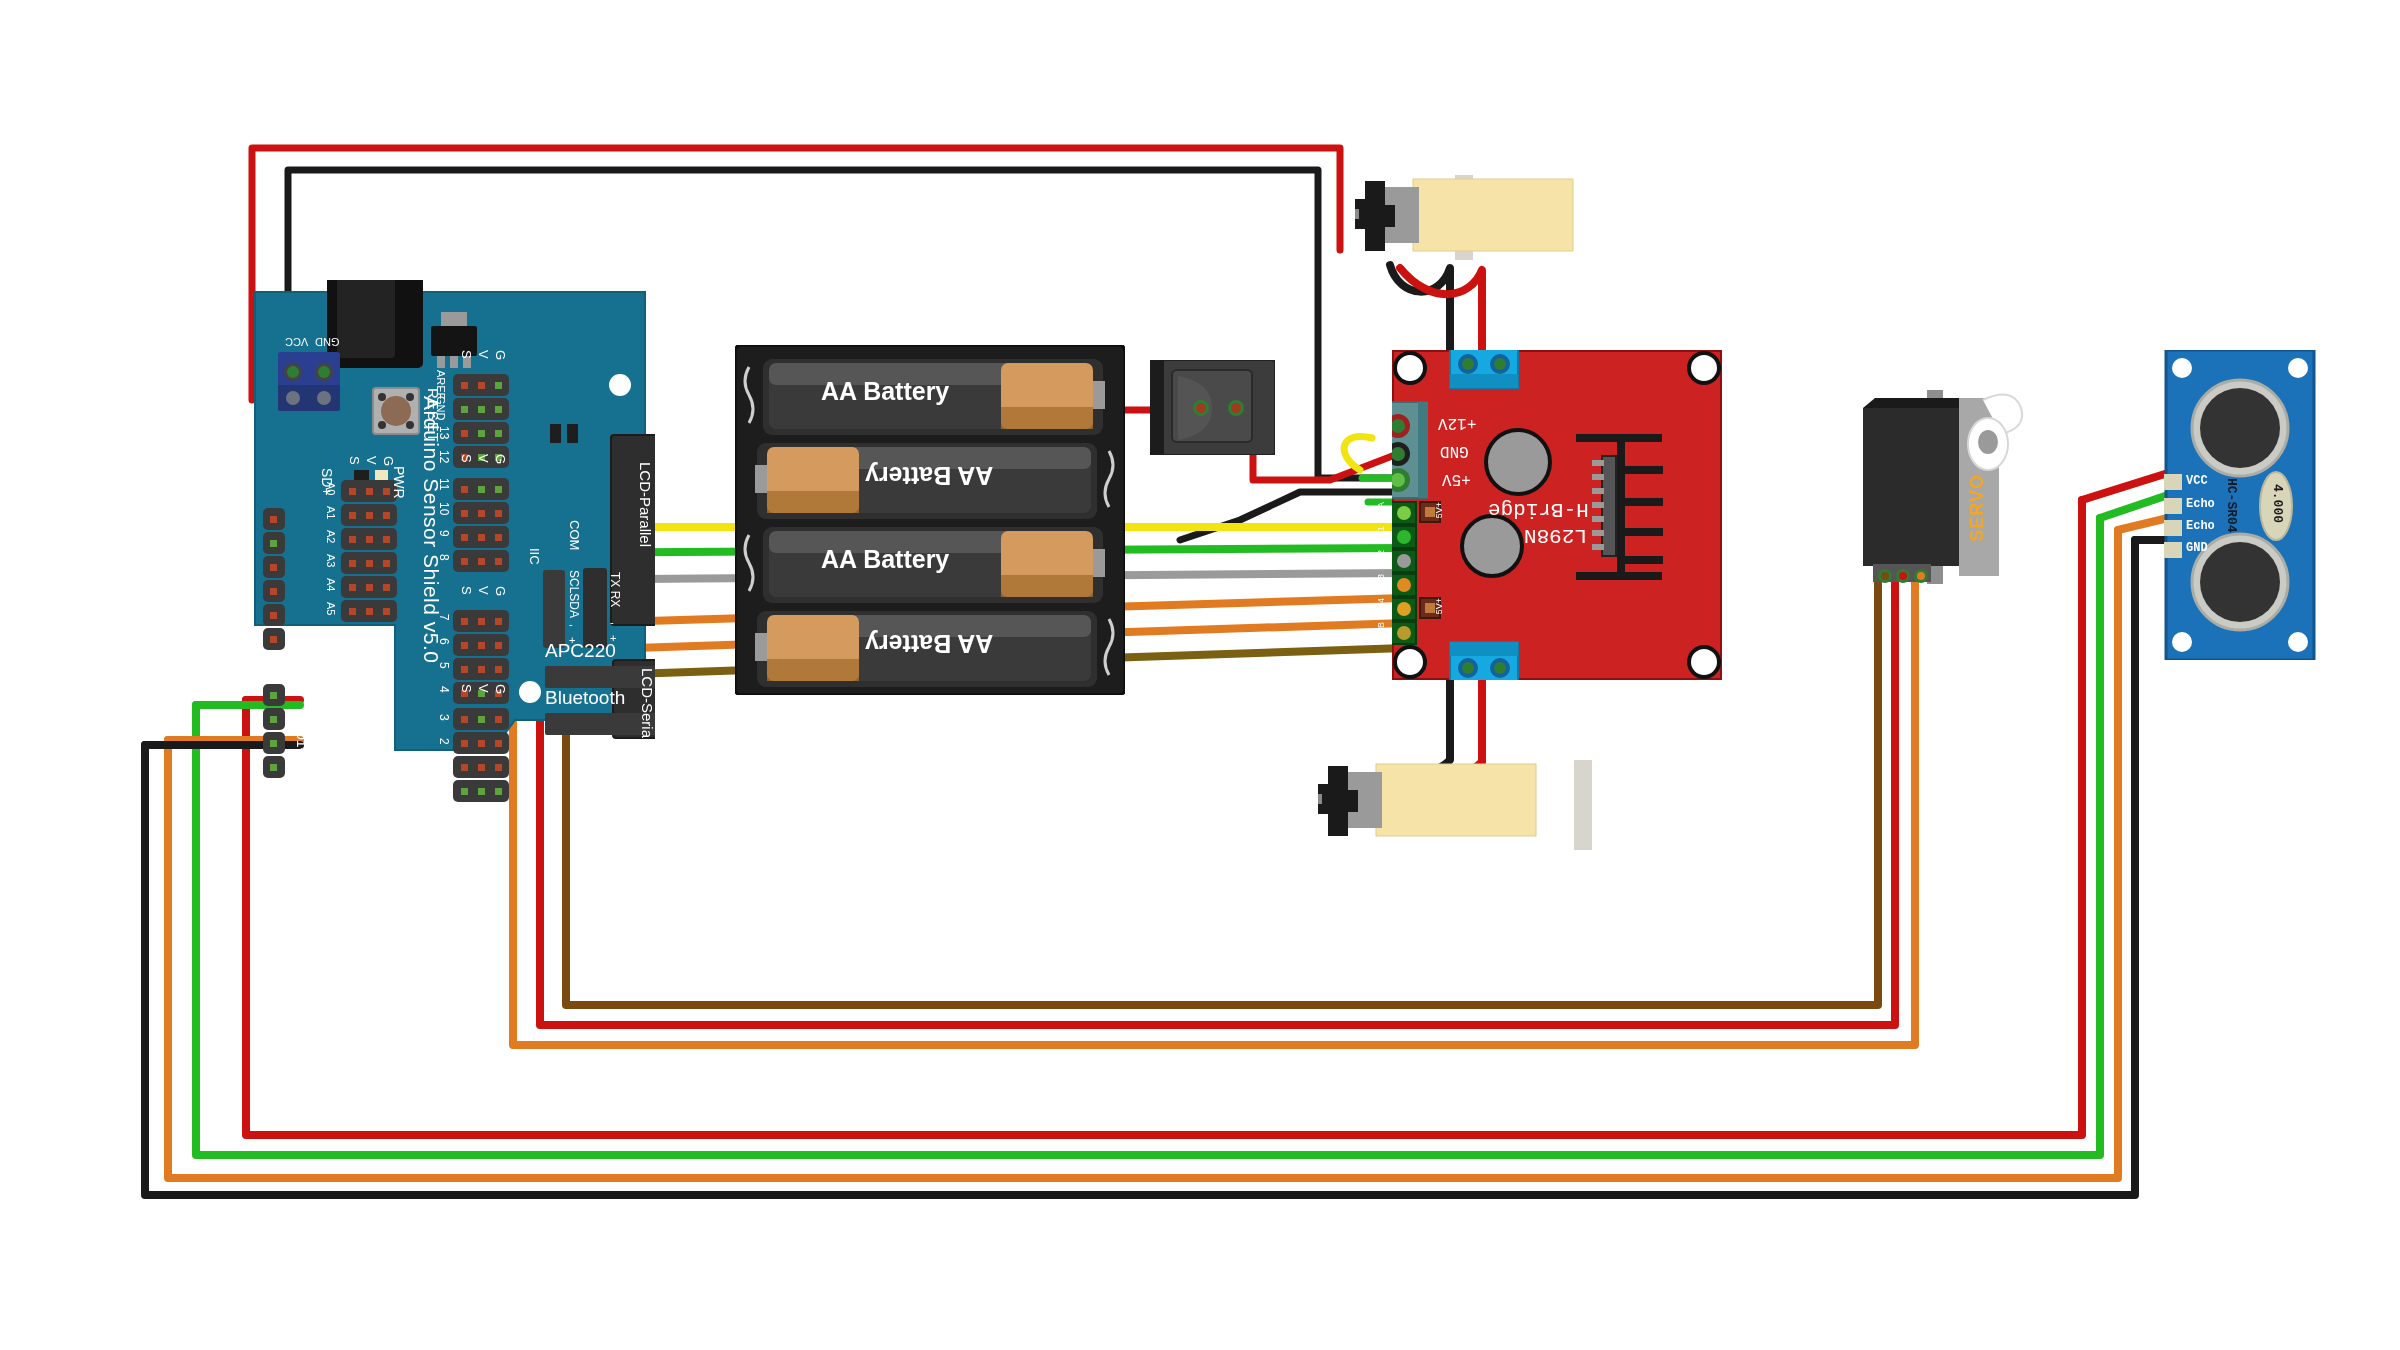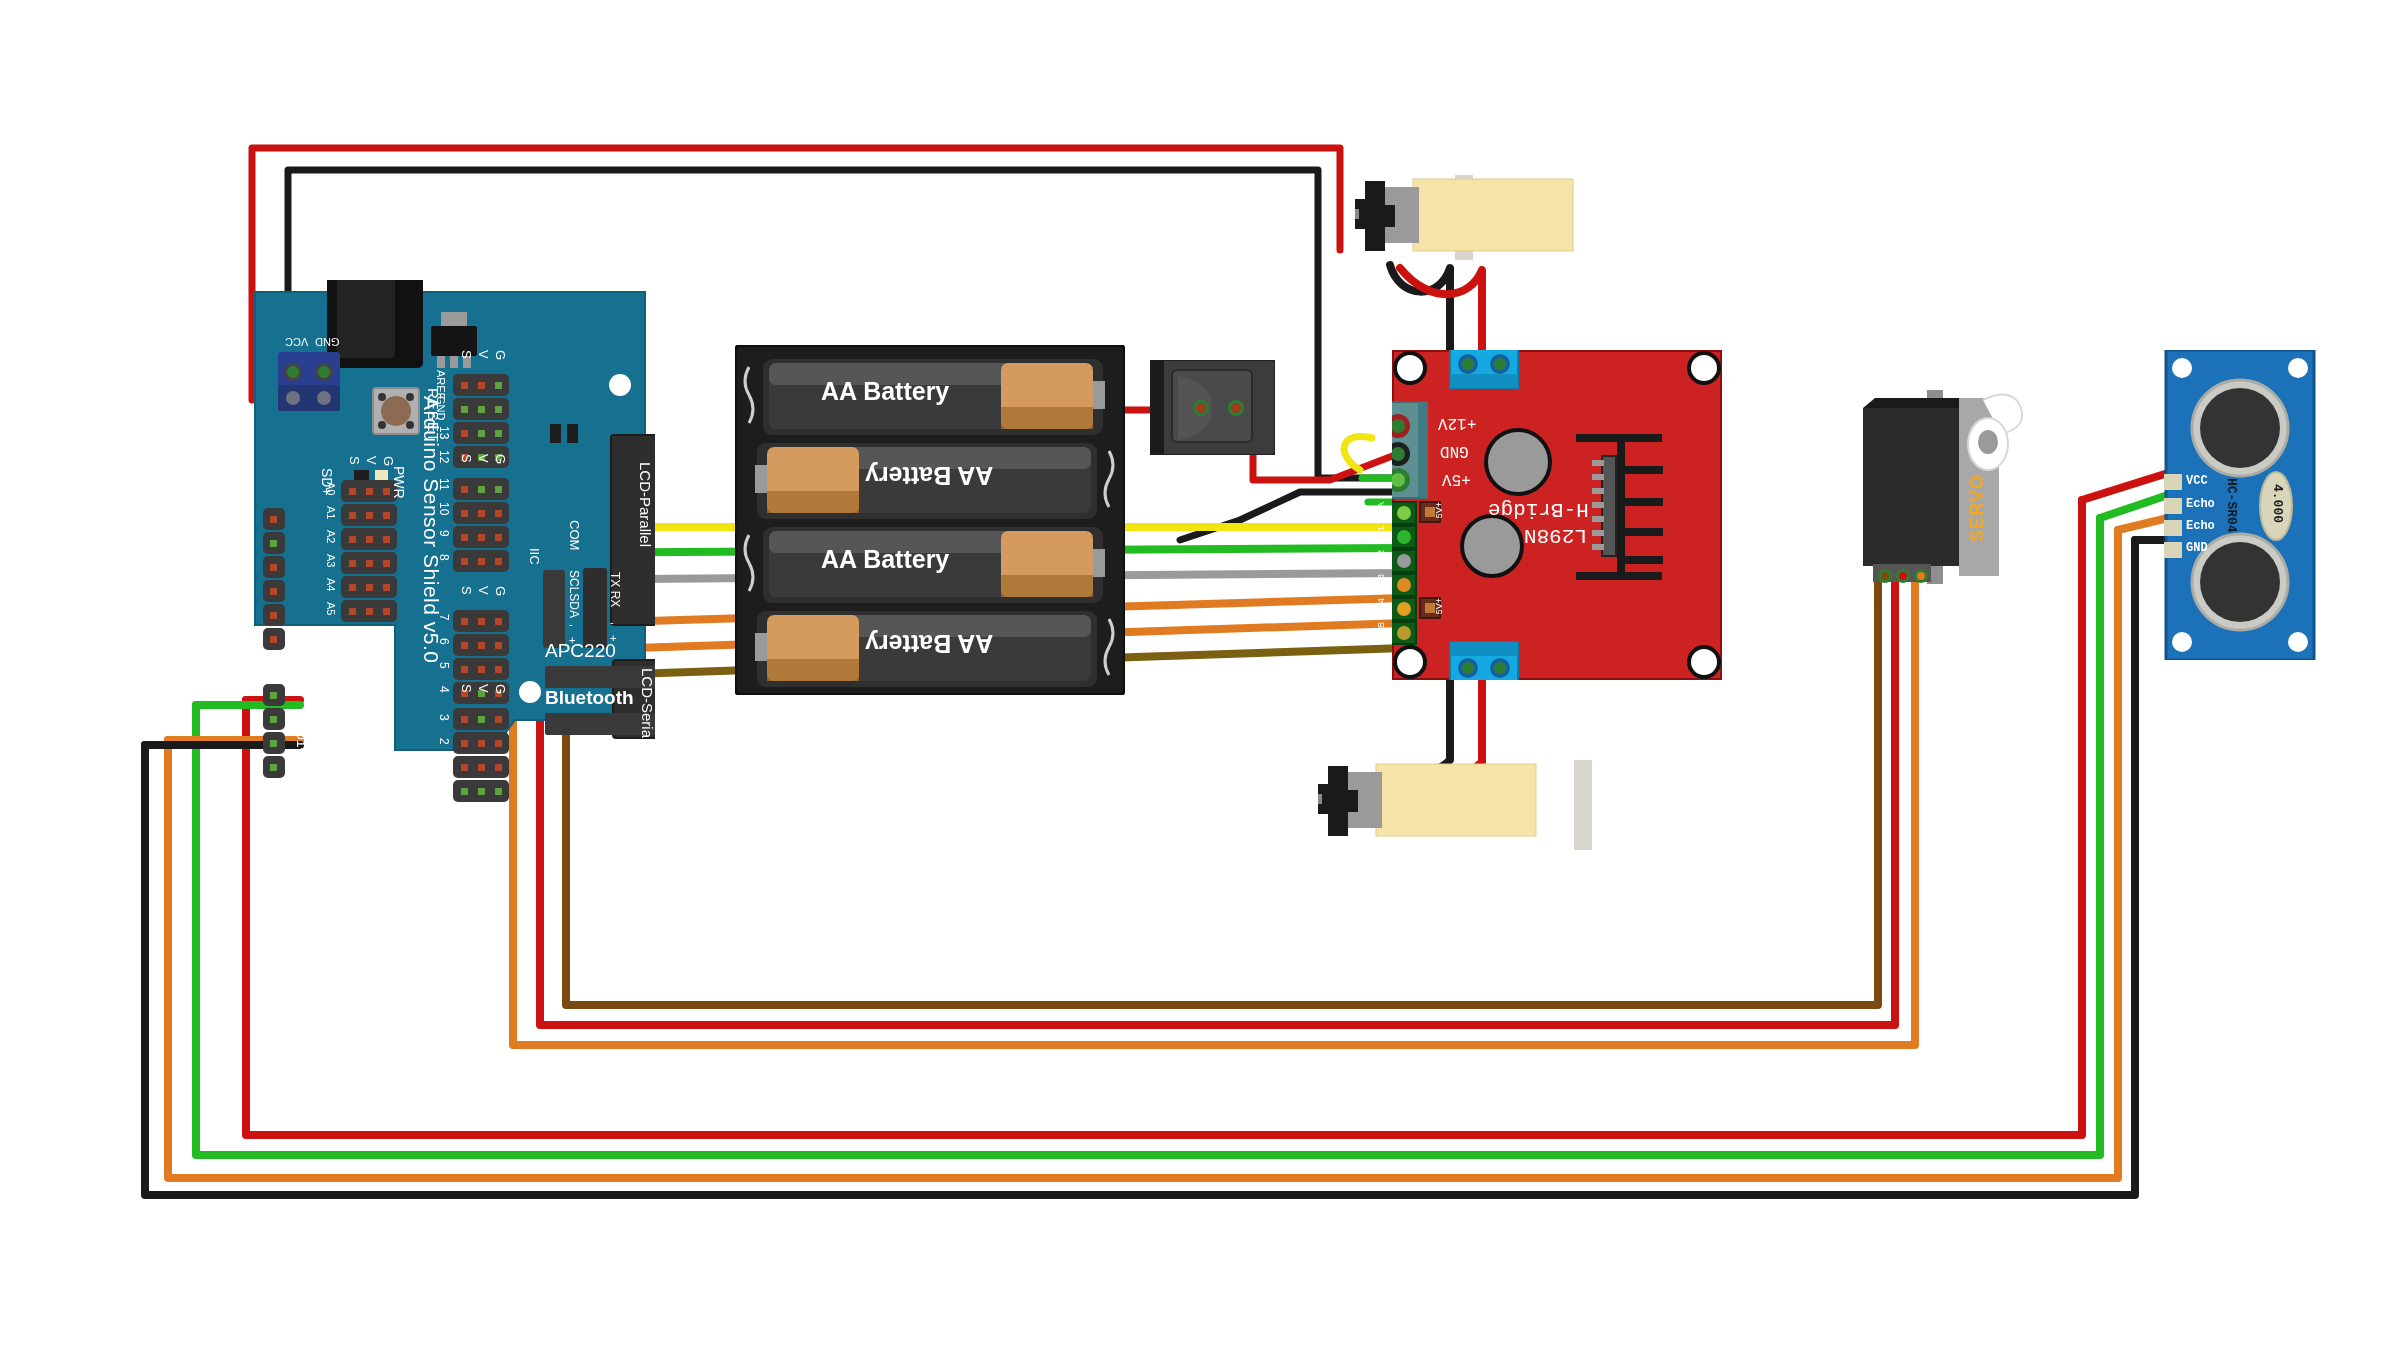--- a/index.html
+++ b/index.html
@@ -265,21 +265,21 @@
 
     <div class="lbl" style="left:174px;top:116px;font-size:21px;writing-mode:vertical-rl;letter-spacing:0.5px;">Arduino Sensor Shield v5.0</div>
 
     <div class="lbl" style="left:328px;top:-72px;font-size:13px;writing-mode:vertical-rl;letter-spacing:1px;">RESET</div>
     <div class="lbl" style="left:180px;top:108px;font-size:15px;writing-mode:vertical-rl;letter-spacing:1px;">RESET</div>
     <div class="lbl" style="left:146px;top:186px;font-size:14px;writing-mode:vertical-rl;">PWR</div>
     <div class="lbl" style="left:74px;top:188px;font-size:14px;writing-mode:vertical-rl;">SD+</div>
     <div class="lbl" style="left:49px;top:372px;font-size:14px;writing-mode:vertical-rl;">URF</div>
     <div class="lbl" style="left:49px;top:452px;font-size:14px;writing-mode:vertical-rl;">01+</div>
     <div class="lbl" style="left:300px;top:360px;font-size:19px;">APC220</div>
-    <div class="lbl" style="left:300px;top:407px;font-size:19px;font-weight:bold;">Bluetooth</div>
+    <div class="lbl" style="left:300px;top:407px;font-size:19px;">Bluetooth</div>
     <div class="lbl" style="left:282px;top:268px;font-size:13px;writing-mode:vertical-rl;">IIC</div>
     <div class="lbl" style="left:322px;top:290px;font-size:12px;writing-mode:vertical-rl;">SCLSDA</div>
     <div class="lbl" style="left:322px;top:240px;font-size:13px;writing-mode:vertical-rl;">COM</div>
     <div class="lbl" style="left:363px;top:292px;font-size:12px;writing-mode:vertical-rl;">TX RX</div>
     <div class="lbl" style="left:392px;top:182px;font-size:15px;writing-mode:vertical-rl;">LCD-Parallel</div>
     <div class="lbl" style="left:394px;top:388px;font-size:15px;writing-mode:vertical-rl;">LCD-Serial</div>
     <div class="lbl" style="left:40px;top:56px;font-size:11px;transform:rotate(180deg);">VCC</div>
     <div class="lbl" style="left:70px;top:56px;font-size:11px;transform:rotate(180deg);">GND</div>
 
     <div style="position:absolute;left:190px;top:94px;">

